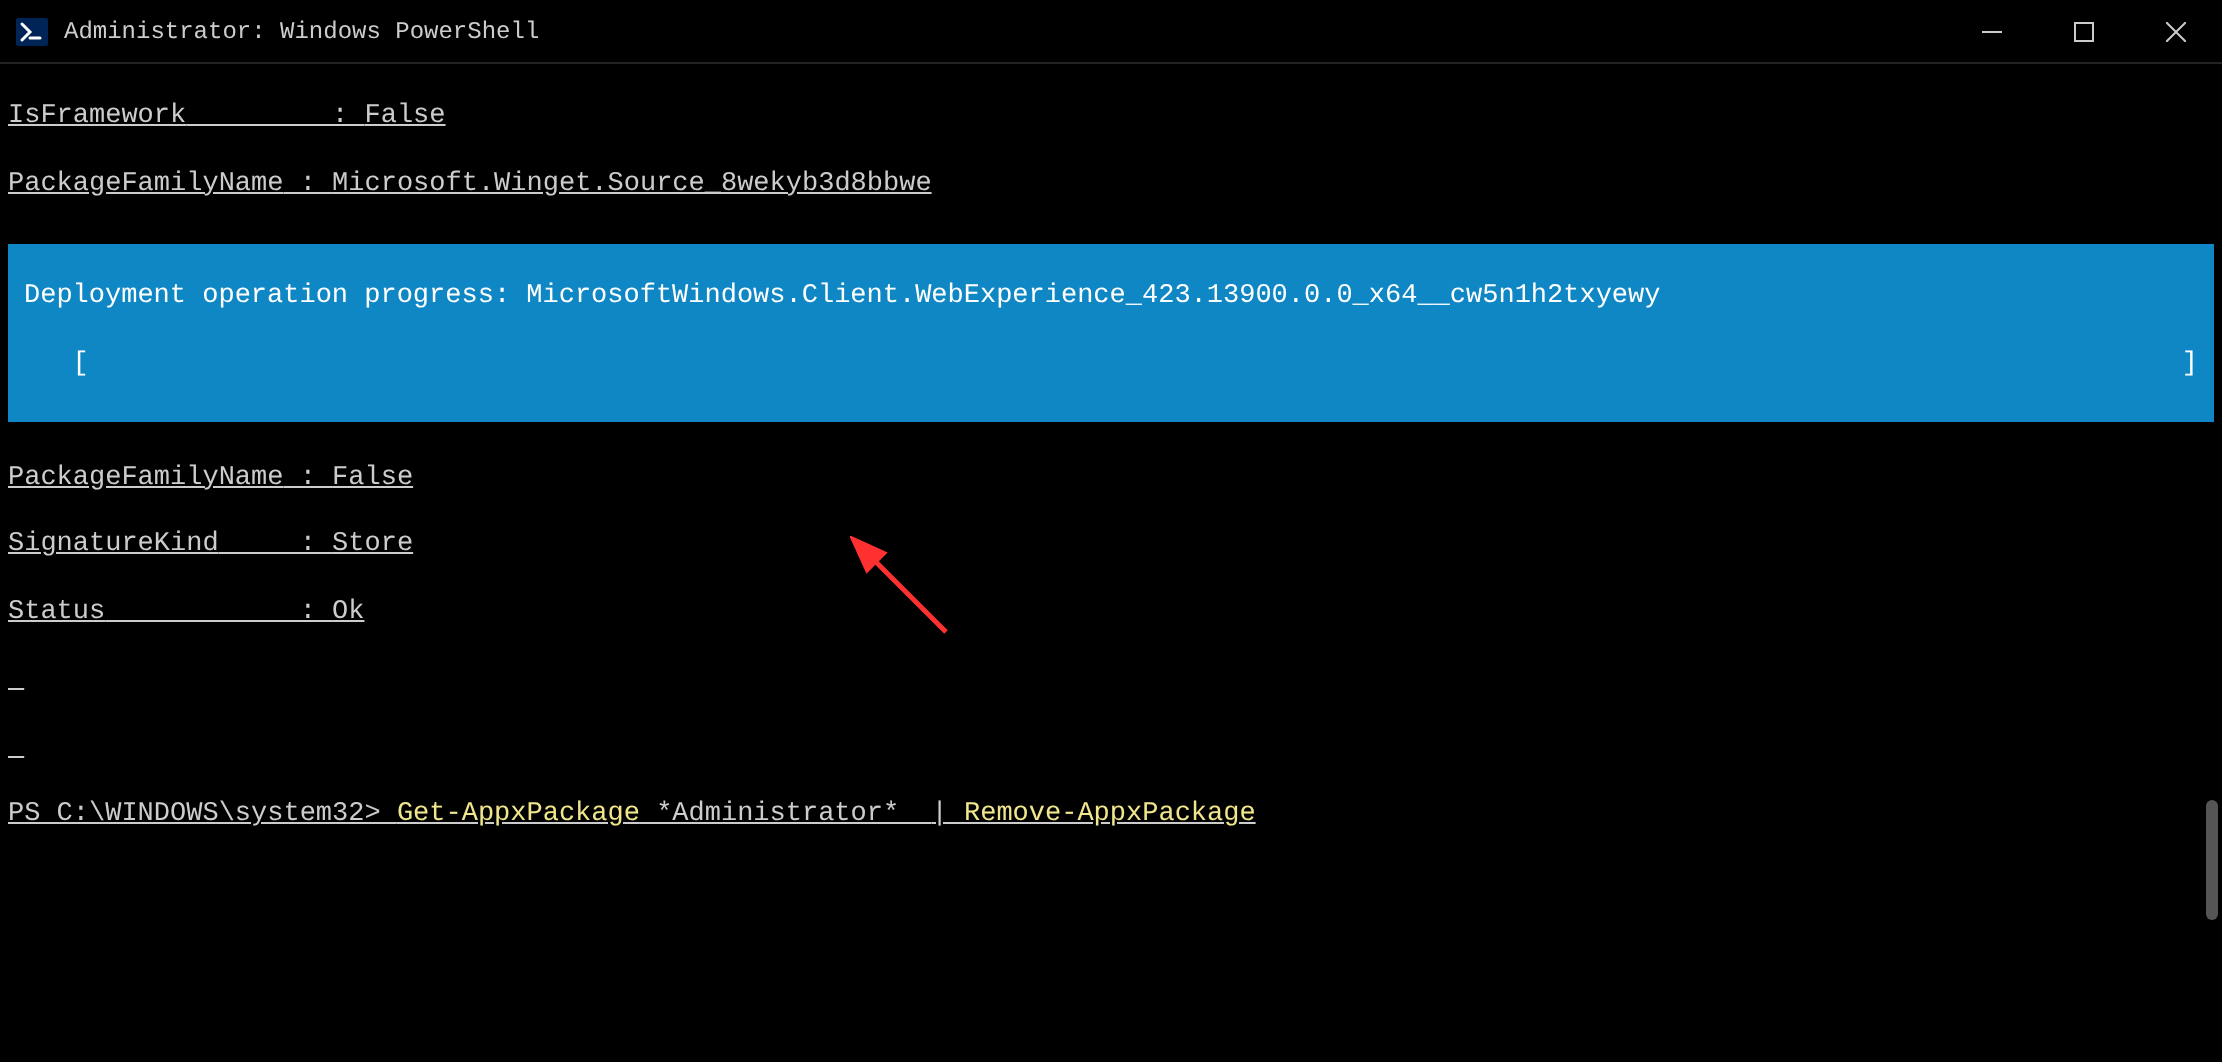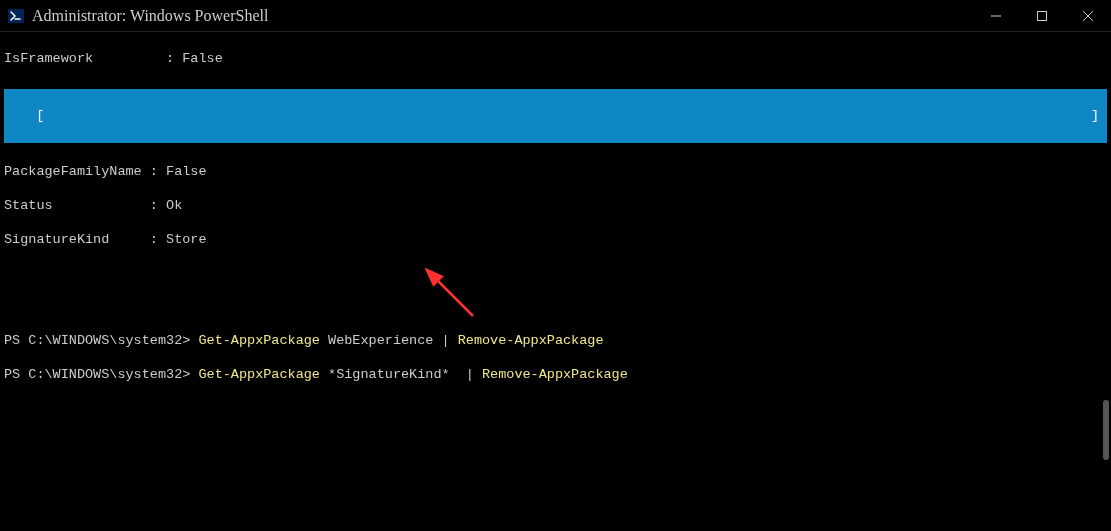--- a/index.html
+++ b/index.html
@@ -24,22 +24,22 @@
     }
     .titlebar-icon {
       width: 16px;
       height: 16px;
       margin-right: 8px;
       display: flex;
       align-items: center;
       justify-content: center;
     }
     .titlebar-title {
-      font-family: Liberation Serif, serif;
-      font-size: 16px;
+      font-family: Liberation Mono, monospace;
+      font-size: 12px;
       color: #ccc;
       flex: 1;
     }
     .window-controls {
       display: flex;
       height: 100%;
     }
     .window-btn {
       width: 46px;
       height: 100%;
@@ -47,21 +47,21 @@
       align-items: center;
       justify-content: center;
       color: #ccc;
     }
     .terminal {
       padding: 2px 4px;
       line-height: 1.25;
       white-space: pre;
       font-size: 13.5px;
     }
-    .line { display: block; }
+    .line { display: block; text-decoration: underline; }
     .white { color: #ccc; }
     .yellow { color: #f0e68c; }
     .progress-block {
       background: #0f87c4;
       color: #fff;
       padding: 2px 0;
       margin: 4px 0;
     }
     .progress-line {
       display: block;
@@ -115,30 +115,31 @@
     <div class="window-btn">
       <svg width="10" height="10">
           <path d="M0 0 L10 10 M10 0 L0 10" stroke="#ccc" stroke-width="1"></path>
         </svg>
     </div>
   </div>
 </div>
 
 <div class="terminal">
 <span class="line"><span>IsFramework</span><span>         : </span><span>False</span></span>
+<span class="line"><span>PackageFamilyName</span><span> : </span><span>Microsoft.Winget.Source_8wekyb3d8bbwe</span></span>
 <div class="progress-block">
+<span class="progress-line">Deployment operation progress: MicrosoftWindows.Client.WebExperience_423.13900.0.0_x64__cw5n1h2txyewy</span>
 <span class="progress-bar-row"><span class="bracket-l">   [</span><span class="bar-fill"></span><span class="bracket-r">]</span></span>
 </div>
 <span class="line"><span>PackageFamilyName</span><span> : </span><span>False</span></span>
+<span class="line"><span>SignatureKind</span><span>     : </span><span>Store</span></span>
 <span class="line"><span>Status</span><span>            : </span><span>Ok</span></span>
-<span class="line"><span>SignatureKind</span><span>     : </span><span>Store</span></span>
 <span class="line"> </span>
 <span class="line"> </span>
-<span class="line"><span class="white">PS C:\WINDOWS\system32&gt; </span><span class="yellow">Get-AppxPackage</span><span class="white"> WebExperience </span><span class="white">| </span><span class="yellow">Remove-AppxPackage</span></span>
-<span class="line"><span class="white">PS C:\WINDOWS\system32&gt; </span><span class="yellow">Get-AppxPackage</span><span class="white"> *SignatureKind*  </span><span class="white">| </span><span class="yellow">Remove-AppxPackage</span></span>
+<span class="line"><span class="white">PS C:\WINDOWS\system32&gt; </span><span class="yellow">Get-AppxPackage</span><span class="white"> *Administrator*  </span><span class="white">| </span><span class="yellow">Remove-AppxPackage</span></span>
 </div>
 
 <svg class="arrow" width="60" height="60">
   <defs>
     <marker id="ah" markerWidth="10" markerHeight="10" refX="2" refY="3" orient="auto">
       <path d="M0,0 L0,6 L8,3 z" fill="#ff3030"></path>
     </marker>
   </defs>
   <line x1="48" y1="48" x2="10" y2="10" stroke="#ff3030" stroke-width="2.5" marker-end="url(#ah)"></line>
 </svg>

